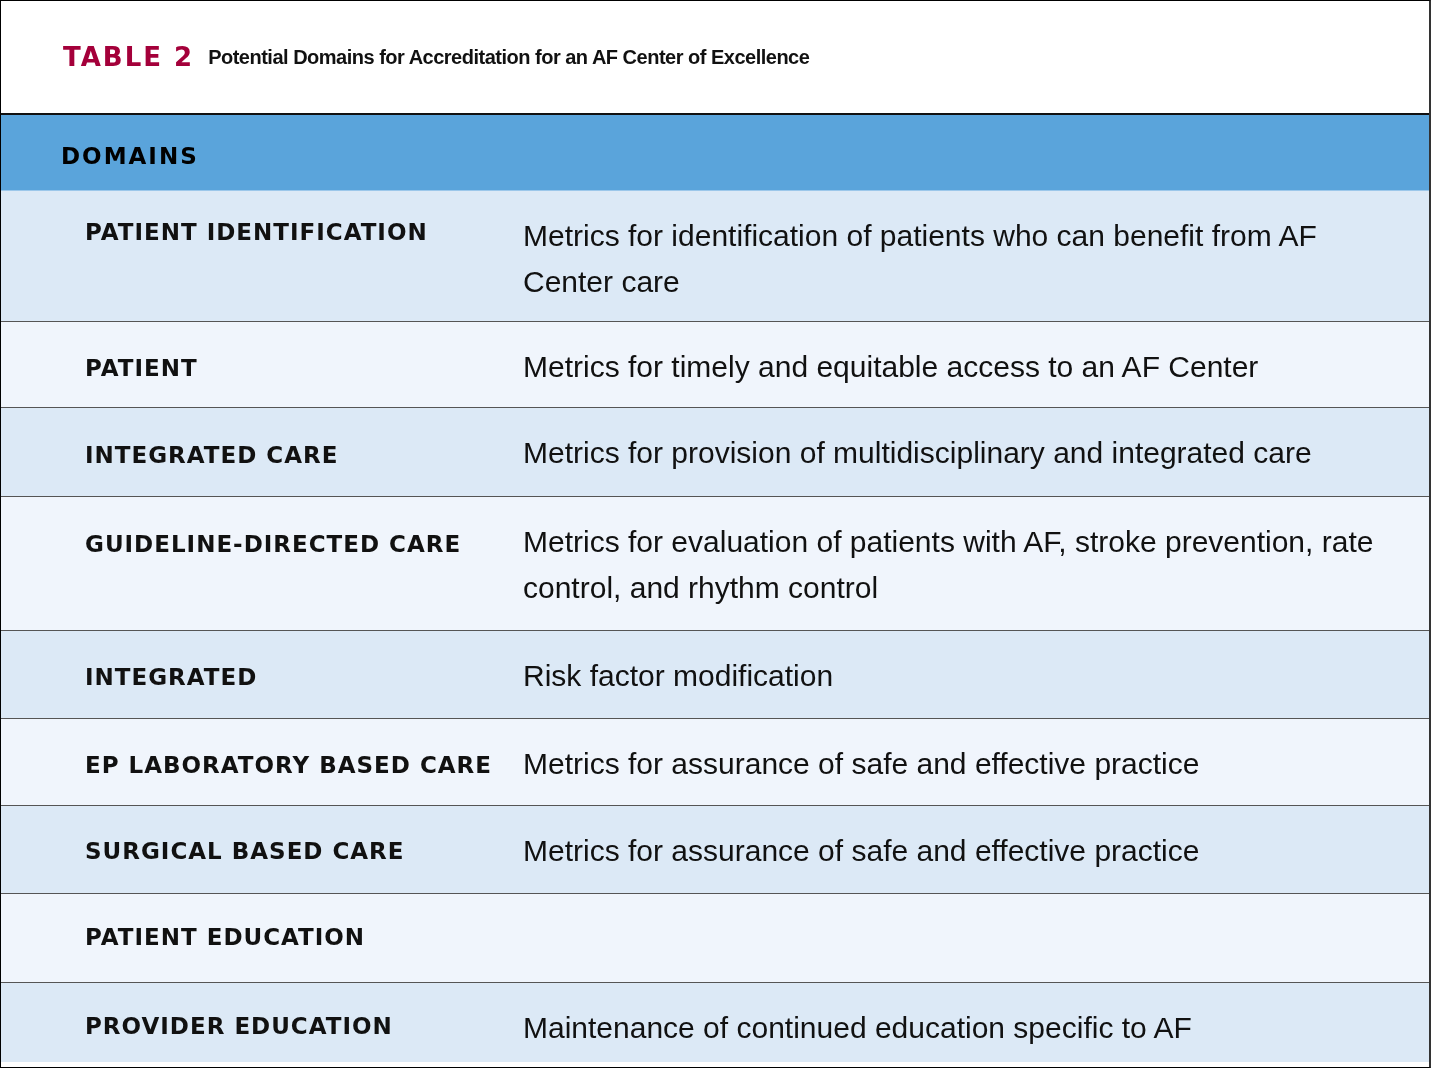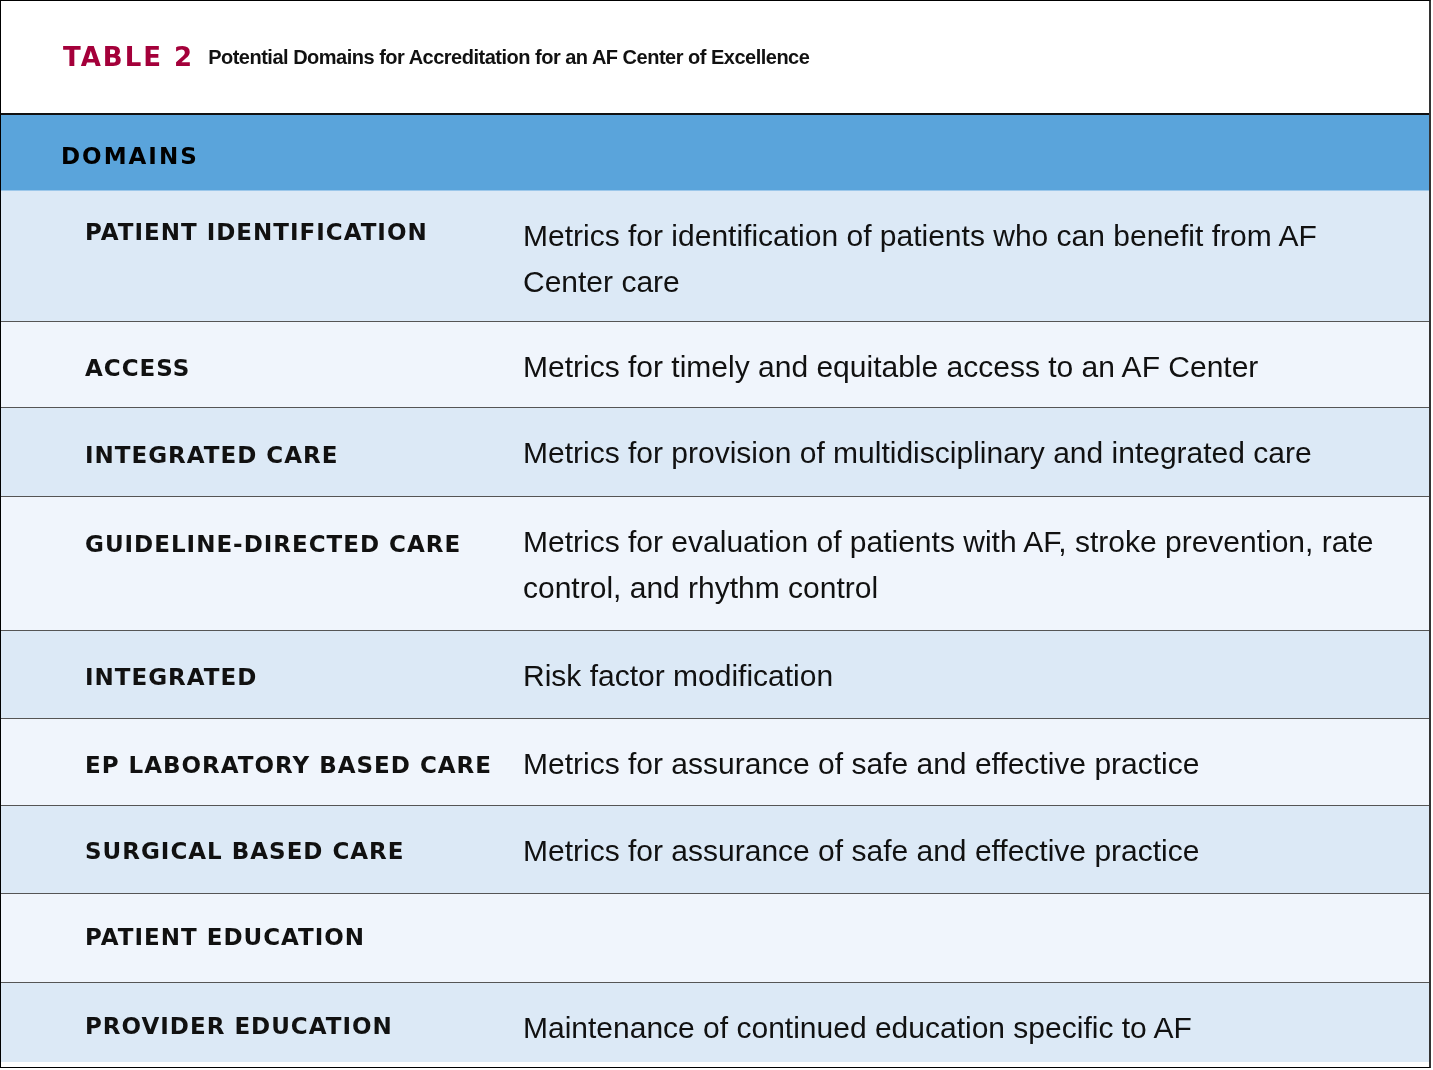--- a/index.html
+++ b/index.html
@@ -62,21 +62,21 @@
 
   <div class="header-row">
     <span class="hdr c1">DOMAINS</span>
   </div>
 
   <div class="row a" style="top:190px;height:131px;">
     <span class="domain">PATIENT IDENTIFICATION</span>
     <span class="comp" style="width:830px;">Metrics for identification of patients who can benefit from AF Center care</span>
   </div>
   <div class="row b" style="top:321px;height:86px;">
-    <span class="domain" style="top:33px;">ACCESS</span>
+    <span class="domain" style="top:33px;">PATIENT</span>
     <span class="comp">Metrics for timely and equitable access to an AF Center</span>
   </div>
   <div class="row a" style="top:407px;height:89px;">
     <span class="domain" style="top:34px;">INTEGRATED CARE</span>
     <span class="comp">Metrics for provision of multidisciplinary and integrated care</span>
   </div>
   <div class="row b" style="top:496px;height:134px;">
     <span class="domain" style="top:34px;">GUIDELINE-DIRECTED CARE</span>
     <span class="comp" style="width:870px;">Metrics for evaluation of patients with AF, stroke prevention, rate control, and rhythm control</span>
   </div>

